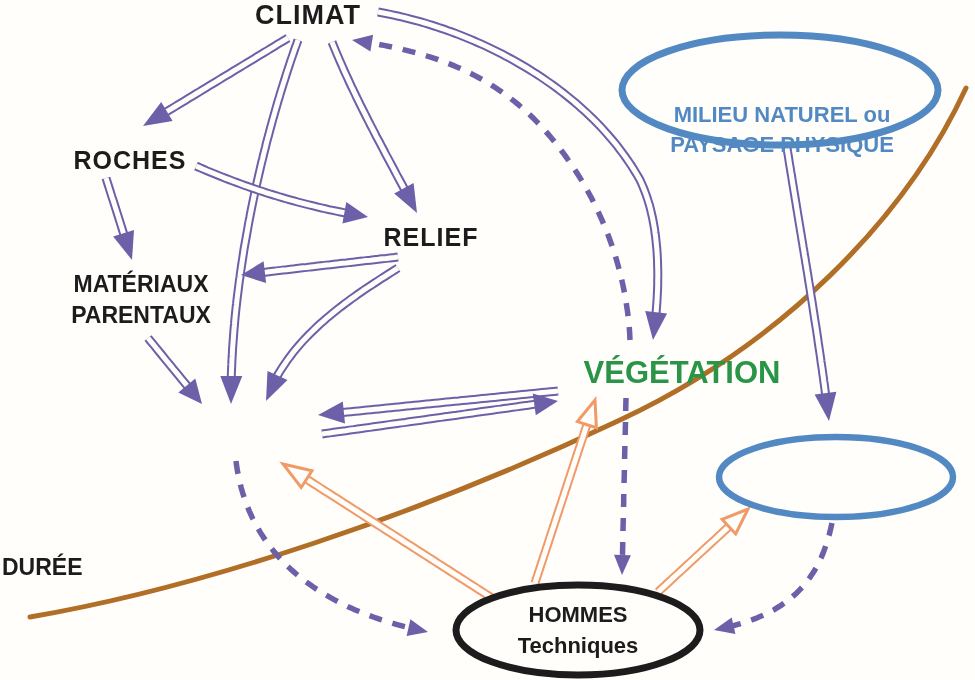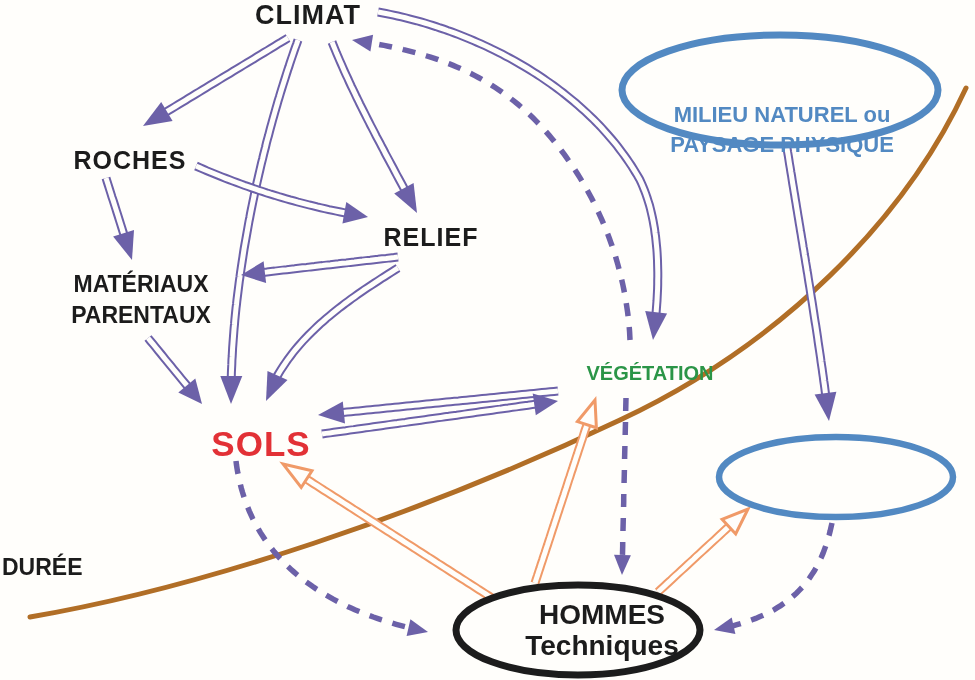--- a/index.html
+++ b/index.html
@@ -20,25 +20,25 @@
     text-align:center;
     white-space:nowrap;
     line-height:1.15;
   }
   .label .line{display:block;}
   .lab-climat{font-size:27px;letter-spacing:1px;}
   .lab-roches{font-size:25px;letter-spacing:1px;}
   .lab-relief{font-size:25px;letter-spacing:1px;}
   .lab-materiaux{font-size:23px;line-height:31px;}
   .lab-sols{font-size:35px;color:var(--red,#e23136);letter-spacing:1px;}
-  .lab-vegetation{font-size:20px;color:var(--green,#2b9547);}
+  .lab-vegetation{font-size:31px;color:var(--green,#2b9547);margin-left:32px;}
   .lab-duree{font-size:23px;transform:translate(0,-50%);margin-top:48px;}
   .lab-milieu{font-size:22px;color:var(--blue,#5289c2);line-height:30px;margin-top:48px;}
   .lab-paysage{font-size:21px;color:var(--blue,#5289c2);line-height:30px;}
-  .lab-hommes{font-size:28px;line-height:31px;margin-left:24px;}
+  .lab-hommes{font-size:22px;line-height:31px;}
 </style>
 </head>
 <body>
 
 <div class="stage">
 
   <svg id="diagram" width="975" height="680" viewBox="0 0 975 680">
 
     <path d="M30,617 C200,588 420,515 620,420 C780,345 905,220 966,88" fill="none" stroke="var(--brown,#b16e26)" stroke-width="5" stroke-linecap="round"></path>
 
@@ -145,21 +145,20 @@
 
   <div class="label lab-roches" style="left:130px;top:160px">ROCHES</div>
 
   <div class="label lab-relief" style="left:431px;top:237px">RELIEF</div>
 
   <div class="label lab-materiaux" style="left:141px;top:300px">
     <span class="line">MATÉRIAUX</span>
     <span class="line">PARENTAUX</span>
   </div>
 
-  <div class="label lab-sols" style="left:261px;top:444px">SOLS</div>
 
   <div class="label lab-vegetation" style="left:650px;top:373px">VÉGÉTATION</div>
 
   <div class="label lab-duree" style="left:2px;top:519px">DURÉE</div>
 
   <div class="label lab-milieu" style="left:782px;top:82px">
     <span class="line">MILIEU NATUREL ou</span>
     <span class="line">PAYSAGE PHYSIQUE</span>
   </div>
 

